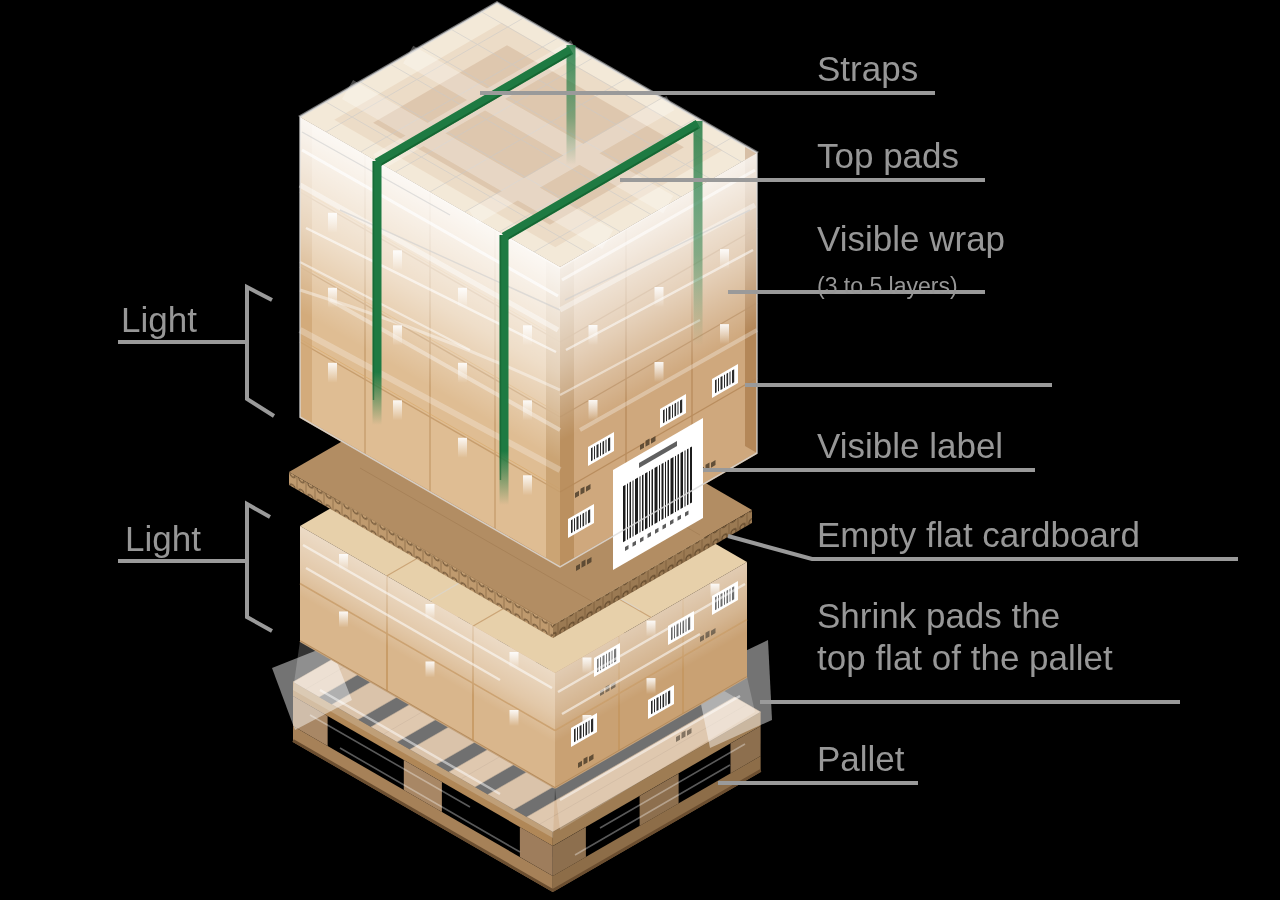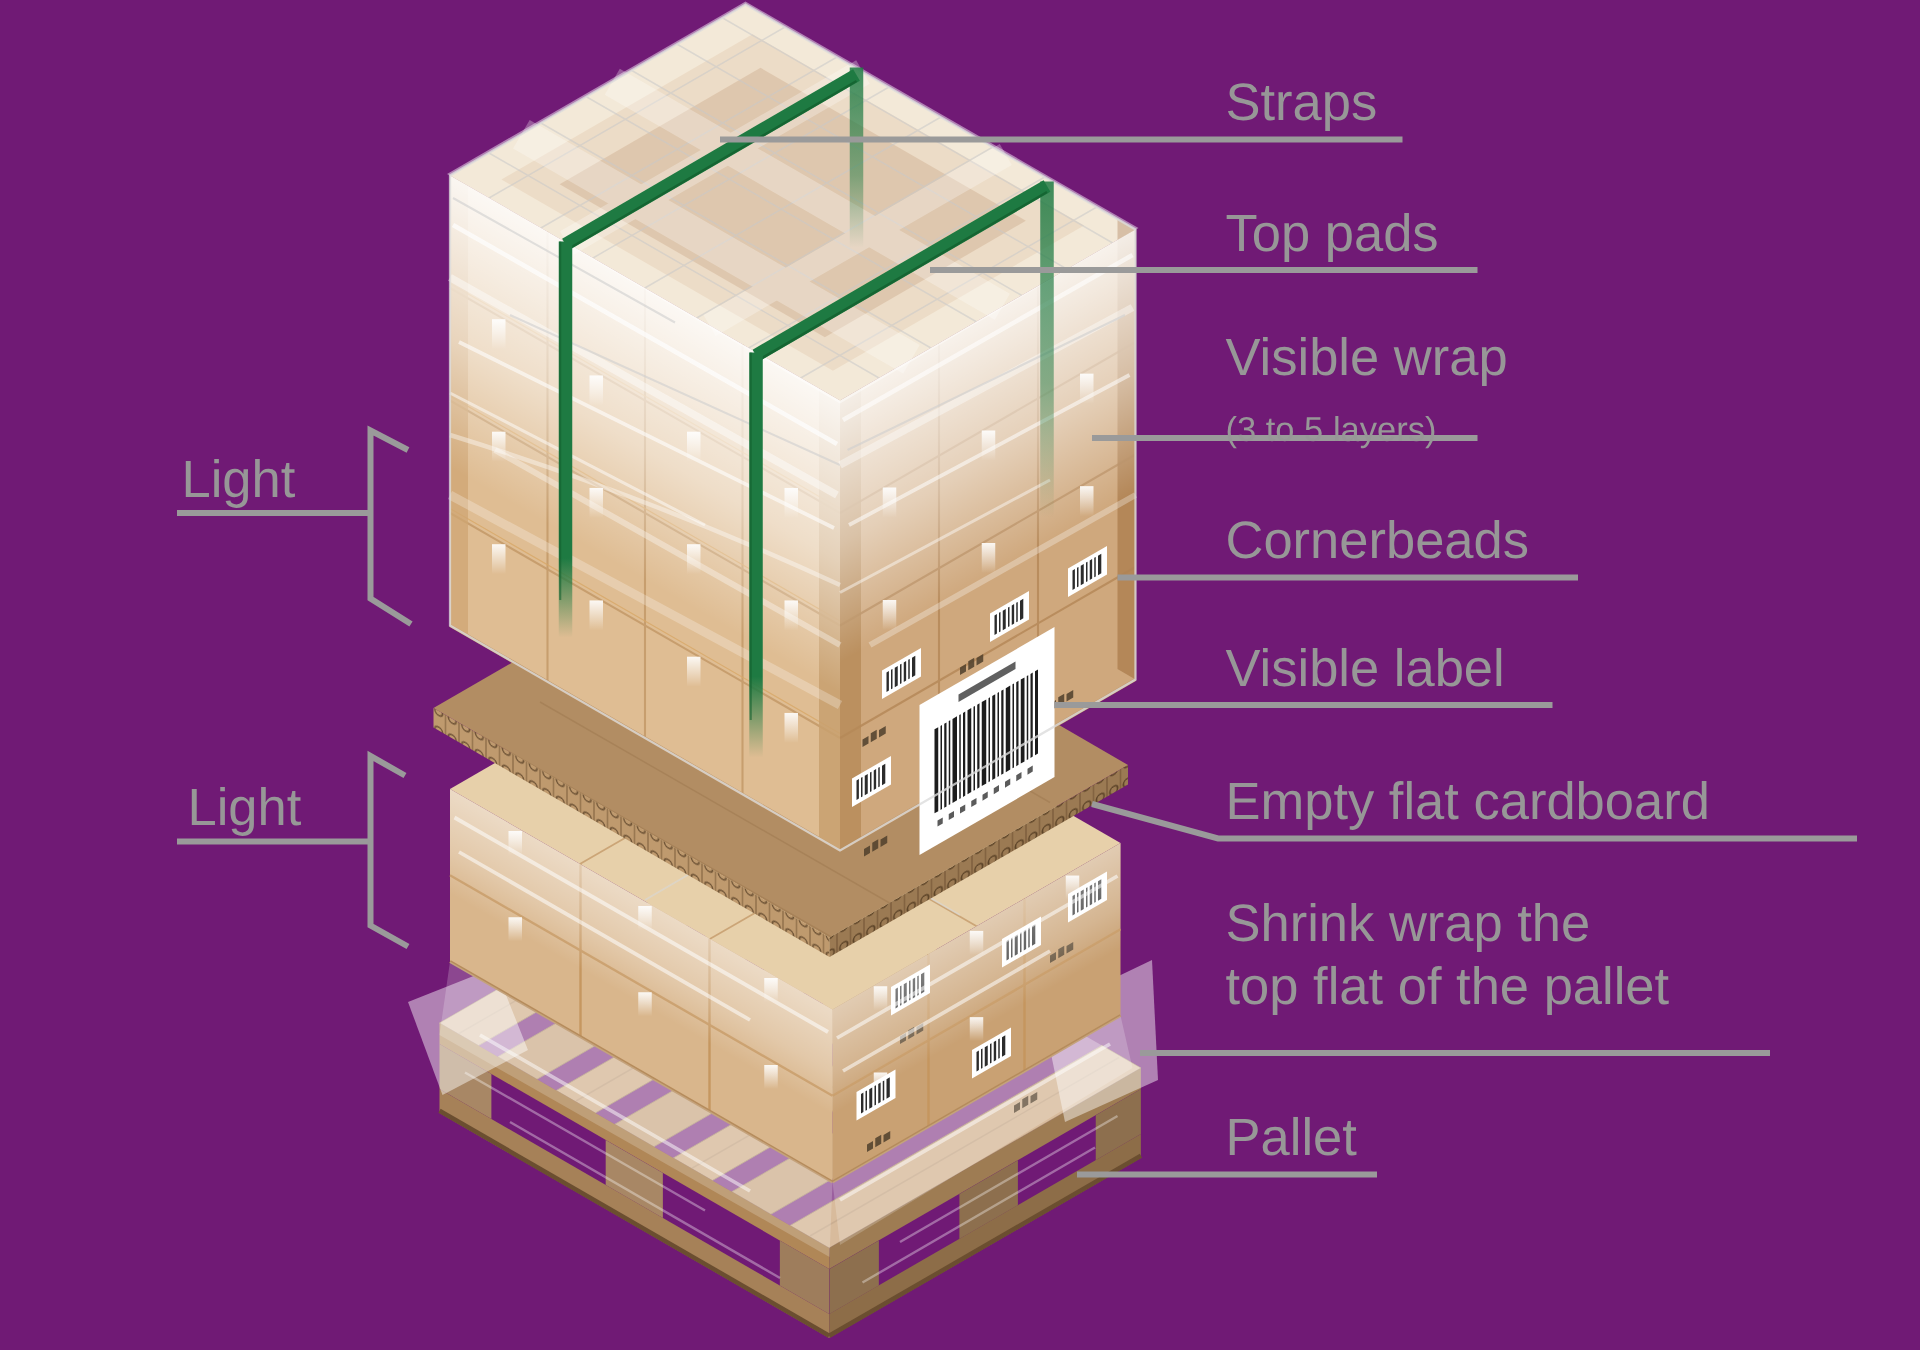--- a/index.html
+++ b/index.html
@@ -1,16 +1,16 @@
 <!DOCTYPE html>
 <html><head>
 <meta charset="utf-8">
 <style>
   html,body{margin:0;padding:0;background:#ffffff;}
-  #stage{position:relative;width:1280px;height:900px;background:#701a75;overflow:hidden;
+  #stage{position:relative;width:1280px;height:900px;background:#000000;overflow:hidden;
          font-family:"Liberation Sans",sans-serif;}
   #art{position:absolute;left:0;top:0;}
   .lbl{position:absolute;font-size:35px;line-height:1.2;color:#979797;white-space:nowrap;}
   .lbl .sub{display:block;font-size:23px;line-height:1.1;margin-top:14px;}
 </style>
 </head>
 <body>
 <div id="stage">
 
 <svg id="art" width="1280" height="900" viewBox="0 0 1280 900">
@@ -413,24 +413,23 @@
     <polyline points="270,517 247,504 247,617 272,631"></polyline>
   </g>
 </svg>
 
 <div class="lbl" style="left:817px;top:48px"><span>Straps</span></div>
 <div class="lbl" style="left:817px;top:135px"><span>Top pads</span></div>
 <div class="lbl" style="left:817px;top:218px">
   <span>Visible wrap</span>
   <span class="sub">(3 to 5 layers)</span>
 </div>
-<div class="lbl" style="left:817px;top:340px"><span>Cornerbeads</span></div>
 <div class="lbl" style="left:817px;top:425px"><span>Visible label</span></div>
 <div class="lbl" style="left:817px;top:514px"><span>Empty flat cardboard</span></div>
 <div class="lbl" style="left:817px;top:595px">
-  <span>Shrink wrap the</span><br>
+  <span>Shrink pads the</span><br>
   <span>top flat of the pallet</span>
 </div>
 <div class="lbl" style="left:817px;top:738px"><span>Pallet</span></div>
 <div class="lbl" style="left:121px;top:299px"><span>Light</span></div>
 <div class="lbl" style="left:125px;top:518px"><span>Light</span></div>
 
 </div>
 
 </body></html>

